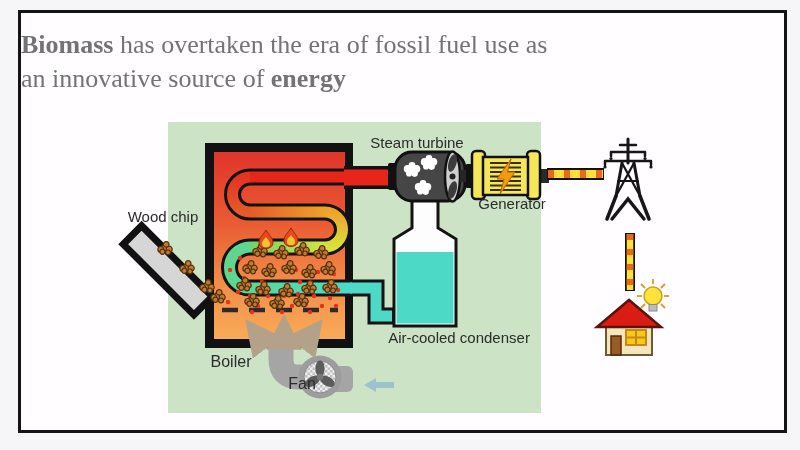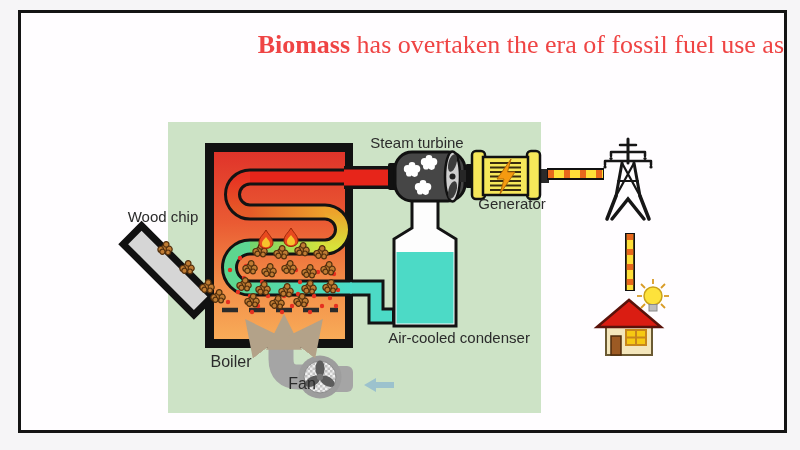--- a/index.html
+++ b/index.html
@@ -7,35 +7,36 @@
     width:800px;height:450px;position:relative;overflow:hidden;
     background:#f6f5f7;
     font-family:"Liberation Sans",sans-serif;
   }
   .frame{
     position:absolute;left:18px;top:10px;width:769px;height:423px;
     border:3px solid #141414;background:#fffdff;box-sizing:border-box;
   }
   .title{
     position:absolute;top:15px;left:0;width:100%;
-    text-align:right;color:#ef4444;
+    text-align:left;color:#737373;
     font-family:"Liberation Serif",serif;
     font-size:26px;line-height:34px;font-weight:400;
   }
   .title b{font-weight:700;}
   svg{position:absolute;left:0;top:0;}
   .lbl{font-family:"Liberation Sans",sans-serif;font-size:15px;fill:#2b2b2b;text-anchor:middle;}
   .lbl-lg{font-size:16px;}
 </style>
 </head>
 <body>
 
 <div class="frame">
   <div class="title">
     <div><b>Biomass</b><span> has overtaken the era of fossil fuel use as</span></div>
+    <div><span>an innovative source of </span><b>energy</b></div>
   </div>
 </div>
 
 <svg width="800" height="450" viewBox="0 0 800 450">
   <defs>
     <linearGradient id="boilerGrad" x1="0" y1="0" x2="0" y2="1">
       <stop offset="0" stop-color="#e0342a"></stop>
       <stop offset="0.38" stop-color="#ea5b33"></stop>
       <stop offset="0.68" stop-color="#f28a46"></stop>
       <stop offset="1" stop-color="#f8ab58"></stop>

